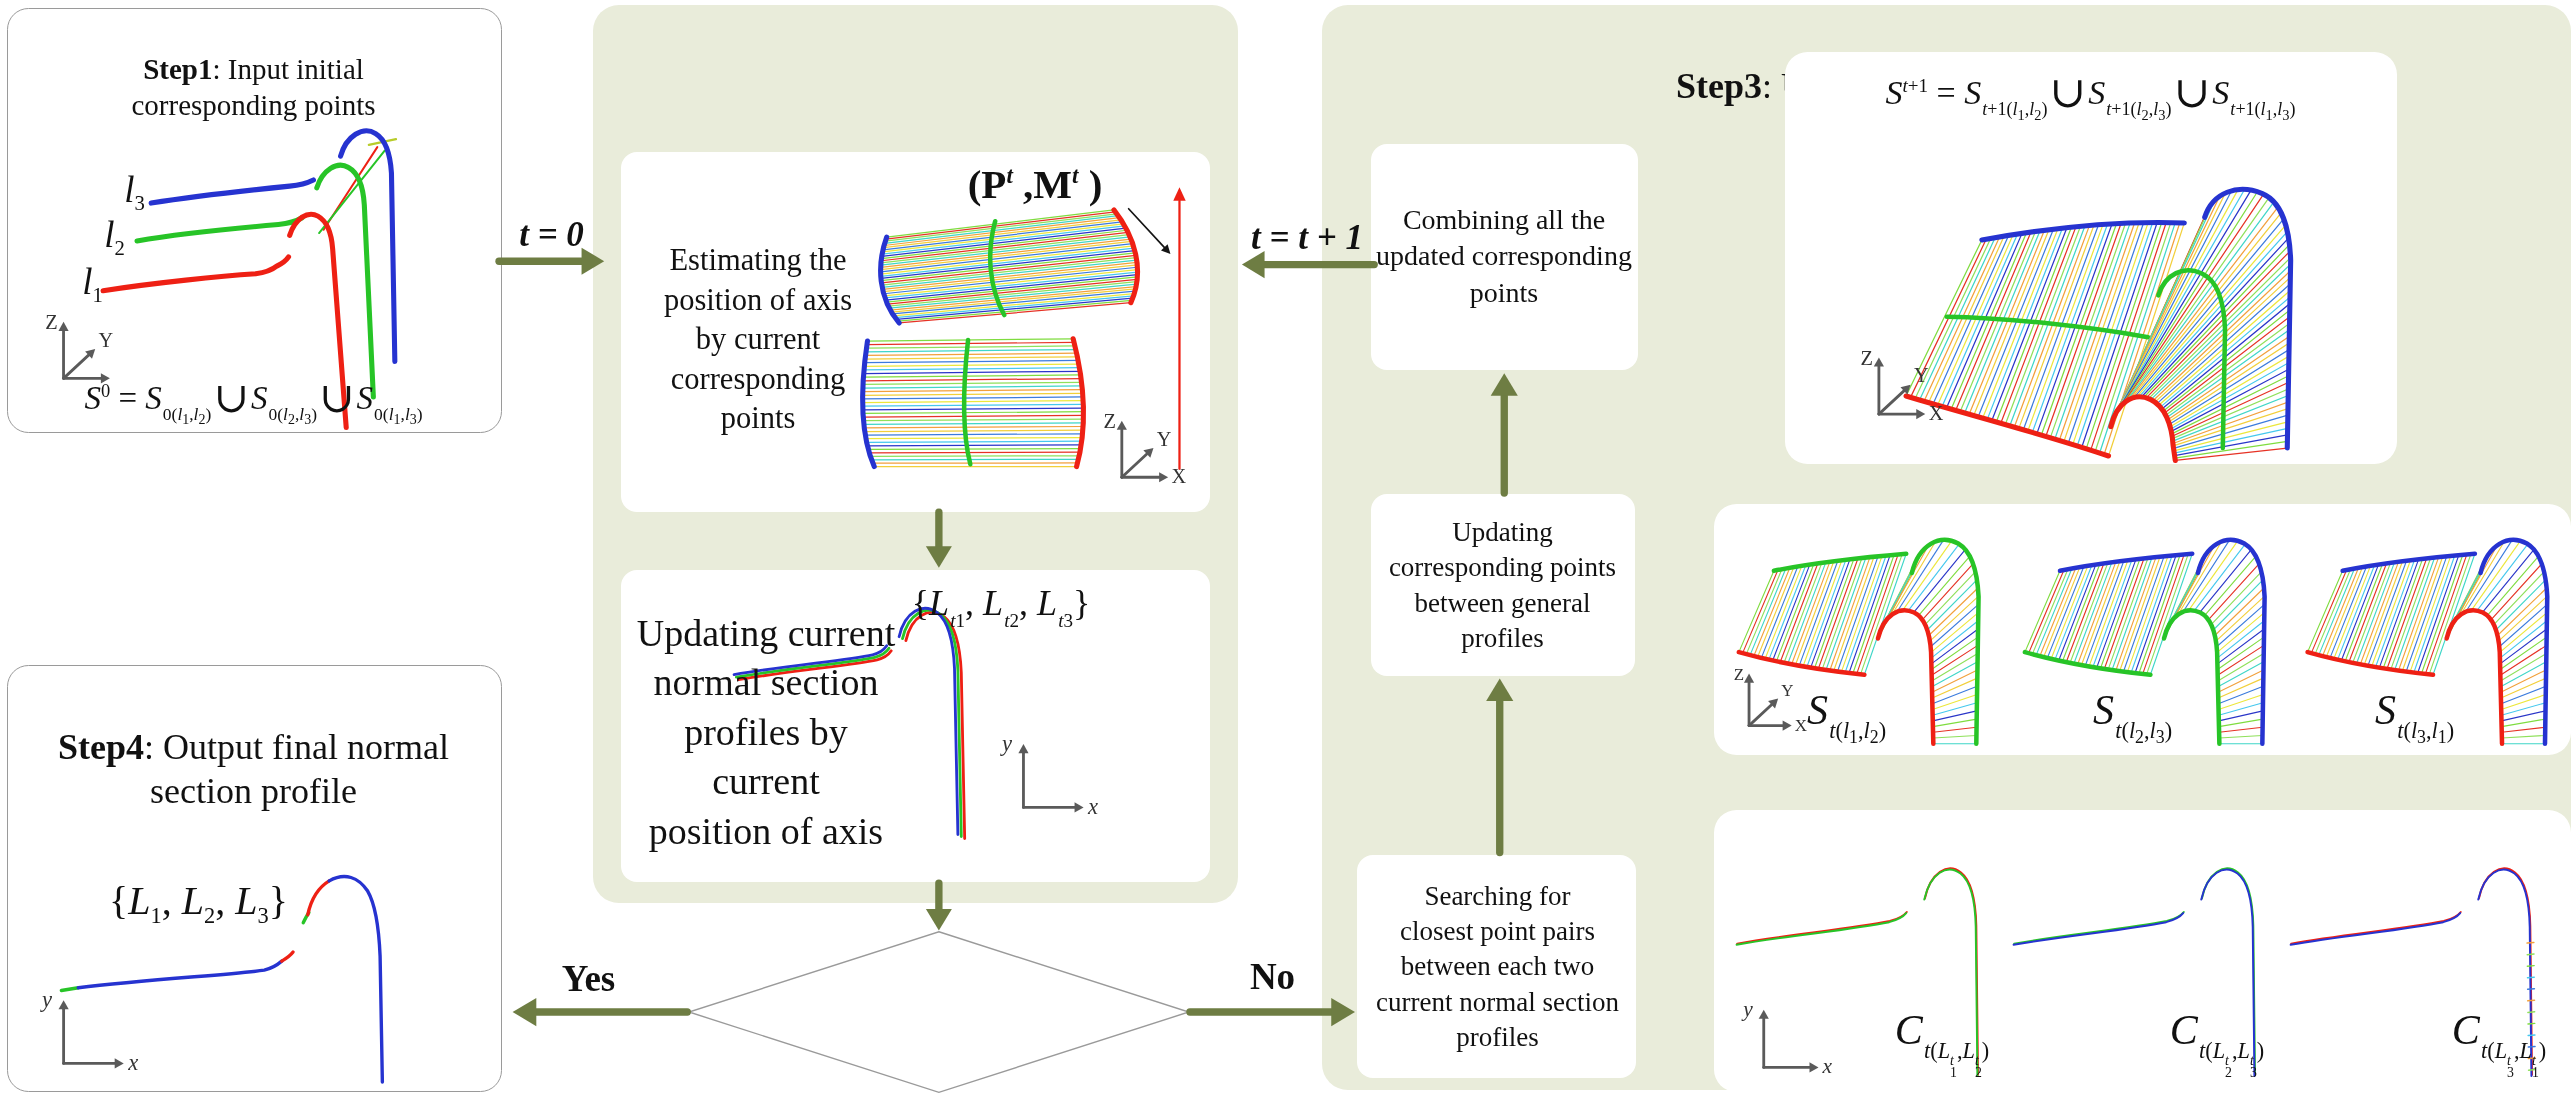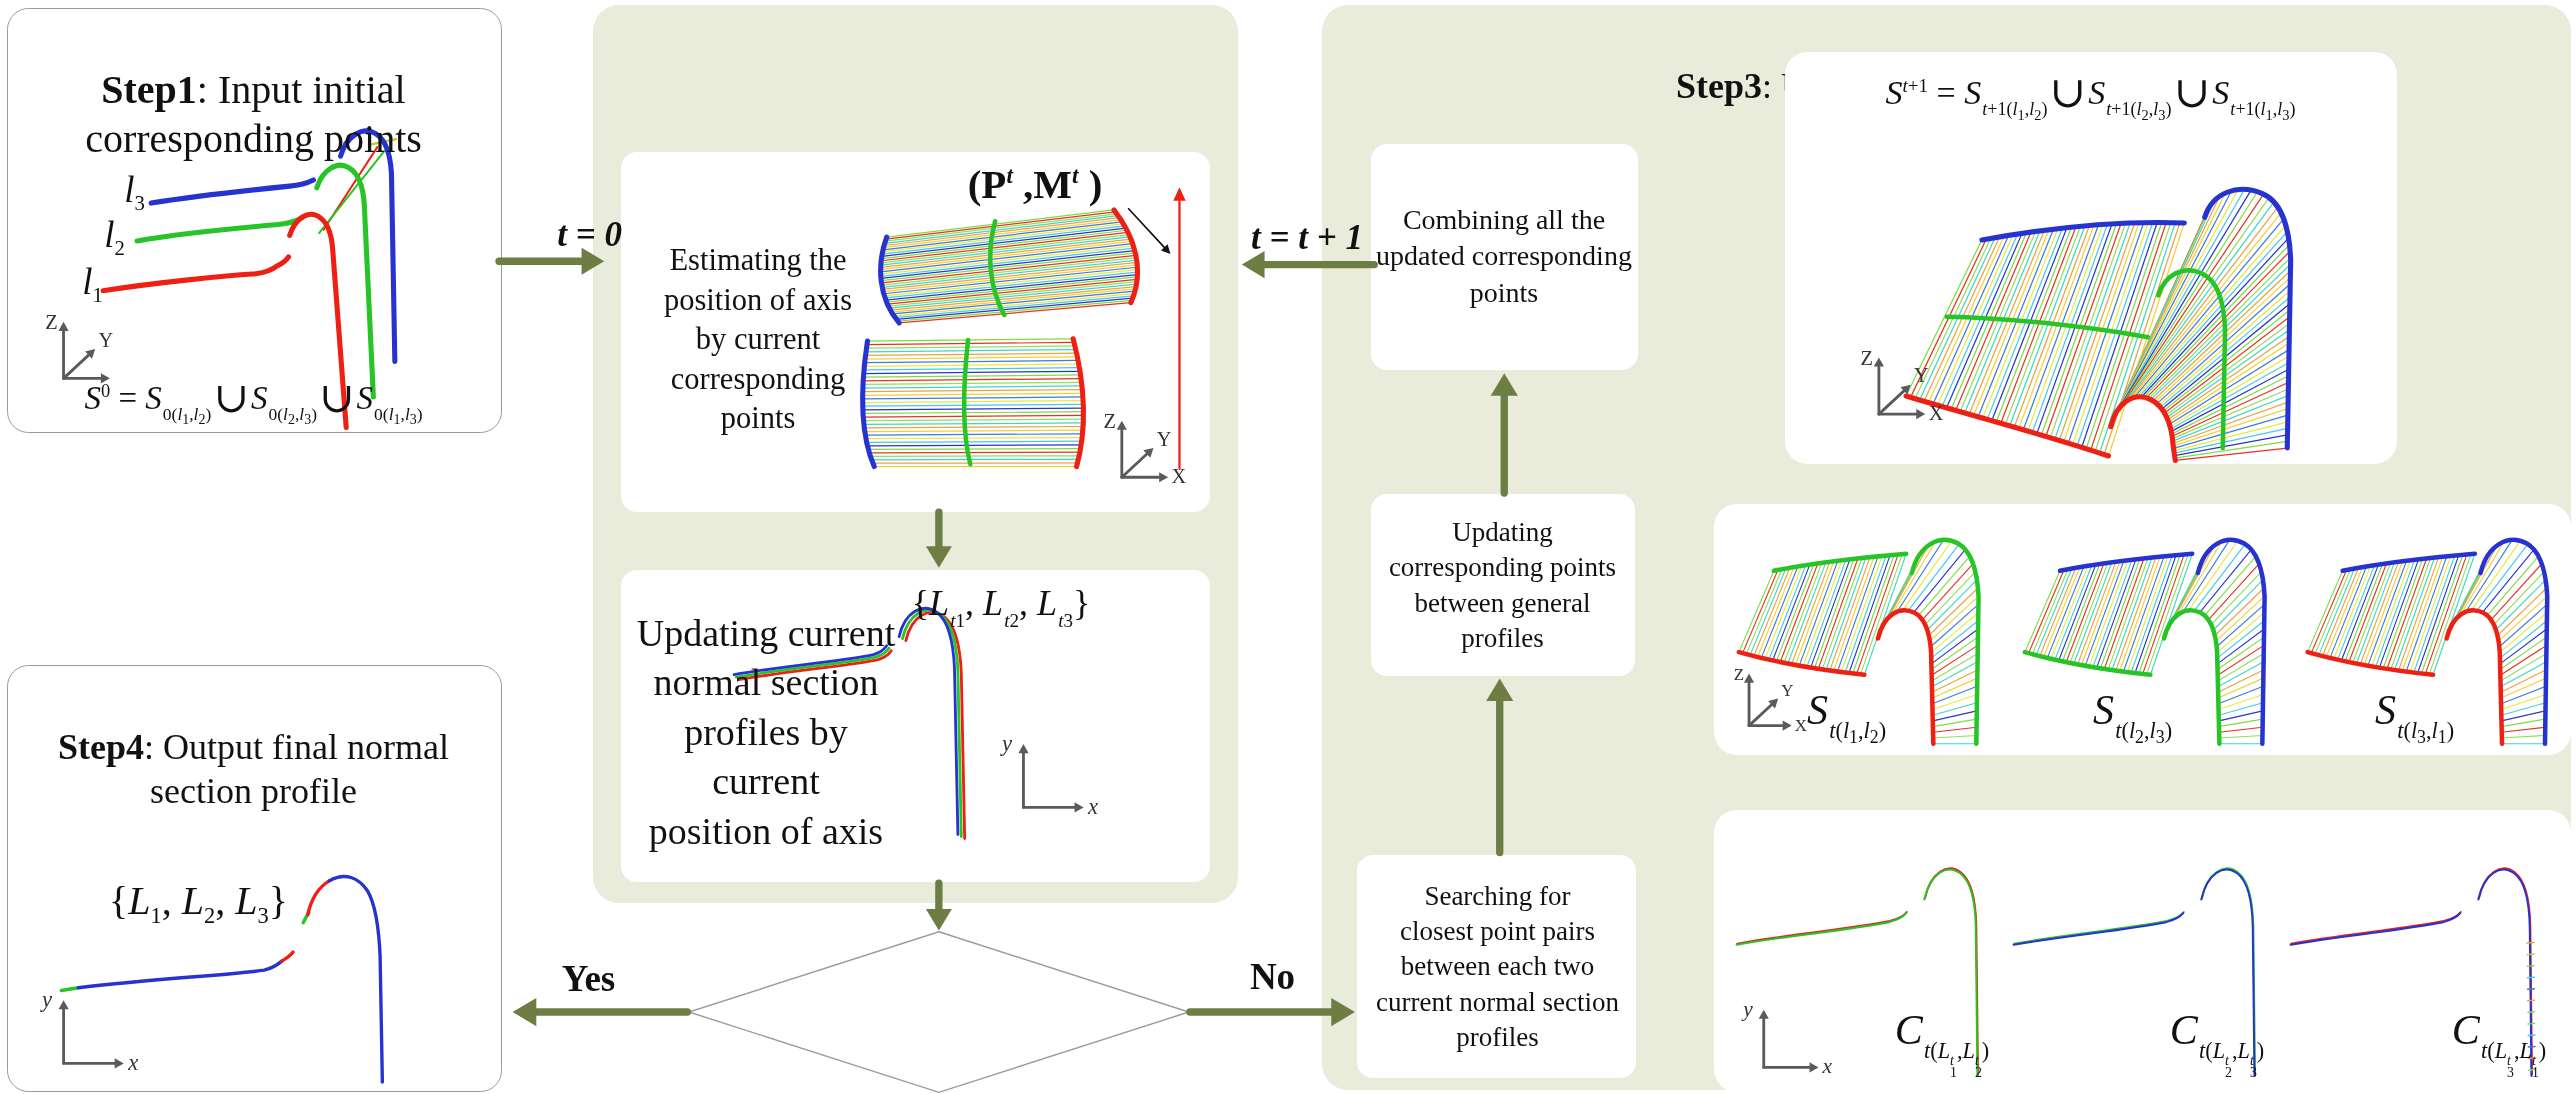--- a/index.html
+++ b/index.html
@@ -653,21 +653,21 @@
       <path d="M 500 402 C 510 372 532 358 550 368 C 566 377 574 398 576 426 L 600 742" fill="none" stroke="#ee2014" stroke-width="9" stroke-linecap="round" stroke-linejoin="round"></path>
       <line x1="100" y1="655" x2="100" y2="571" stroke="#5a5a5a" stroke-width="5" stroke-linecap="round"></line>
       <polygon points="100,555 109,571 91,571" fill="#5a5a5a"></polygon>
       <line x1="100" y1="655" x2="144.2753041339792" y2="613.8872175898764" stroke="#5a5a5a" stroke-width="5" stroke-linecap="round"></line>
       <polygon points="156,603 150.3993640282847,620.4823590145131 138.1512442396737,607.2920761652397" fill="#5a5a5a"></polygon>
       <line x1="100" y1="655" x2="166" y2="655" stroke="#5a5a5a" stroke-width="5" stroke-linecap="round"></line>
       <polygon points="182,655 166,664 166,646" fill="#5a5a5a"></polygon>
       <text x="67.6" y="567.6" font-size="36" fill="#333" font-family="&quot;Liberation Serif&quot;,&quot;DejaVu Serif&quot;,serif" font-style="normal">Z</text>
       <text x="162" y="599" font-size="36" fill="#333" font-family="&quot;Liberation Serif&quot;,&quot;DejaVu Serif&quot;,serif" font-style="normal">Y</text>
     </svg>
-  <div class="title" style="left:18px;top:17px;width:471px;font-size:40px;">
+  <div class="title" style="left:18px;top:17px;width:471px;font-size:29px;">
     <b>Step1</b><span>: Input initial
 corresponding points</span>
   </div>
   <div class="lbl" style="left:109px;top:152px;width:51px;font-size:37px;"><i>l</i><sub>3</sub></div>
   <div class="lbl" style="left:89px;top:197px;width:51px;font-size:37px;"><i>l</i><sub>2</sub></div>
   <div class="lbl" style="left:67px;top:244px;width:51px;font-size:37px;"><i>l</i><sub>1</sub></div>
   <div class="formula" style="left:17px;top:373px;width:473px;font-size:33px;"><i>S</i><sup>0</sup> = <i>S</i><span class="st">
         <span>0</span>
         <span>(<i>l</i><sub>1</sub>,<i>l</i><sub>2</sub>)</span>
       </span><span class="cup">∪</span><i>S</i><span class="st">
@@ -712,19 +712,19 @@
       <line x1="1215" y1="1790" x2="948" y2="1790" stroke="#6e7d43" stroke-width="13" stroke-linecap="round"></line>
       <polygon points="906,1790 948,1765 948,1815" fill="#6e7d43"></polygon>
       <line x1="2104" y1="1790" x2="2354" y2="1790" stroke="#6e7d43" stroke-width="13" stroke-linecap="round"></line>
       <polygon points="2396,1790 2354,1815 2354,1765" fill="#6e7d43"></polygon>
       <line x1="2660" y1="872" x2="2660" y2="700" stroke="#6e7d43" stroke-width="13" stroke-linecap="round"></line>
       <polygon points="2660,660 2684,700 2636,700" fill="#6e7d43"></polygon>
       <line x1="2652" y1="1508" x2="2652" y2="1240" stroke="#6e7d43" stroke-width="13" stroke-linecap="round"></line>
       <polygon points="2652,1200 2676,1240 2628,1240" fill="#6e7d43"></polygon>
     </svg>
 
-  <div class="lbl bi" style="left:481px;top:199px;width:141px;font-size:35px;z-index:6;text-align:right;">t = 0</div>
+  <div class="lbl bi" style="left:481px;top:199px;width:141px;font-size:35px;z-index:6;">t = 0</div>
   <div class="lbl bi" style="left:1222px;top:202px;width:170px;font-size:35px;z-index:6;">t = t + 1</div>
   <div class="lbl bold" style="left:532px;top:941px;width:113px;font-size:37px;z-index:6;">Yes</div>
   <div class="lbl bold" style="left:1216px;top:939px;width:113px;font-size:37px;z-index:6;">No</div>
 
 </div>
 
 
 </body></html>

